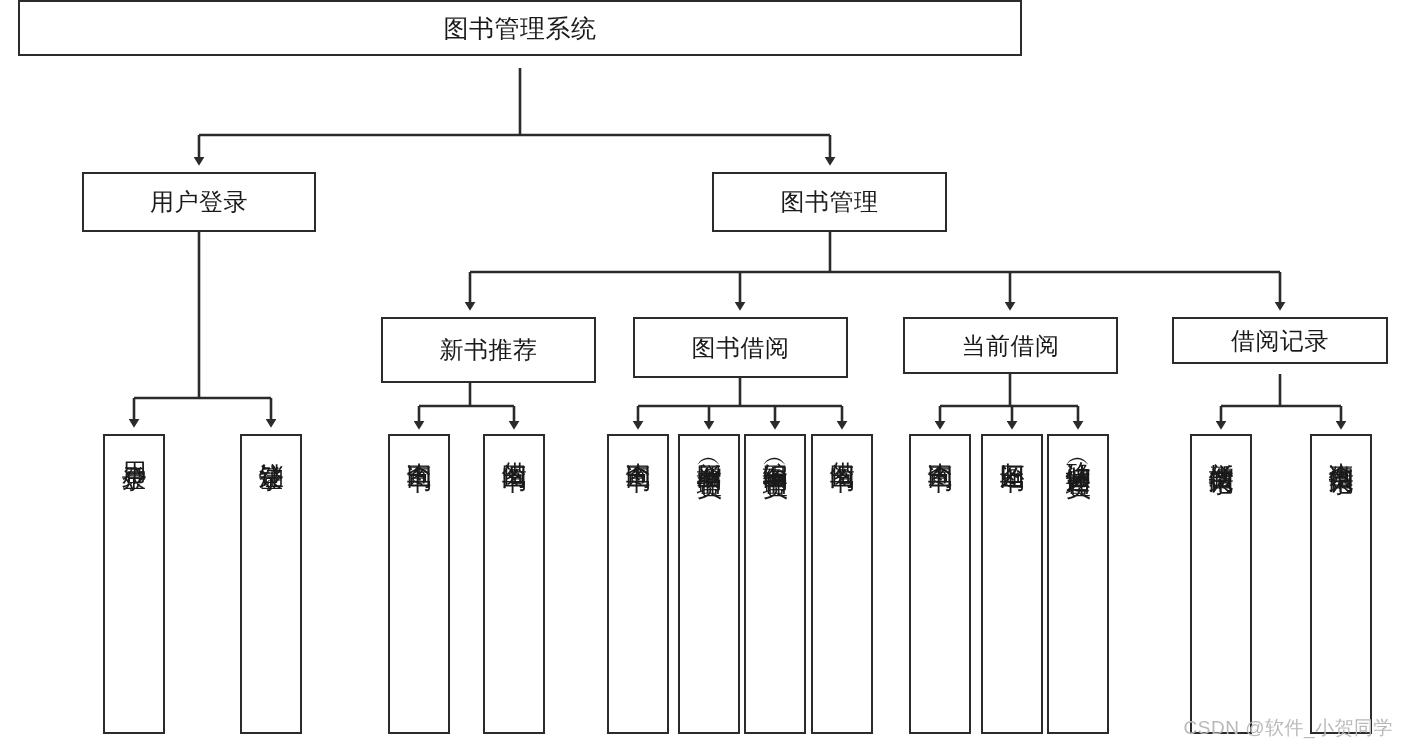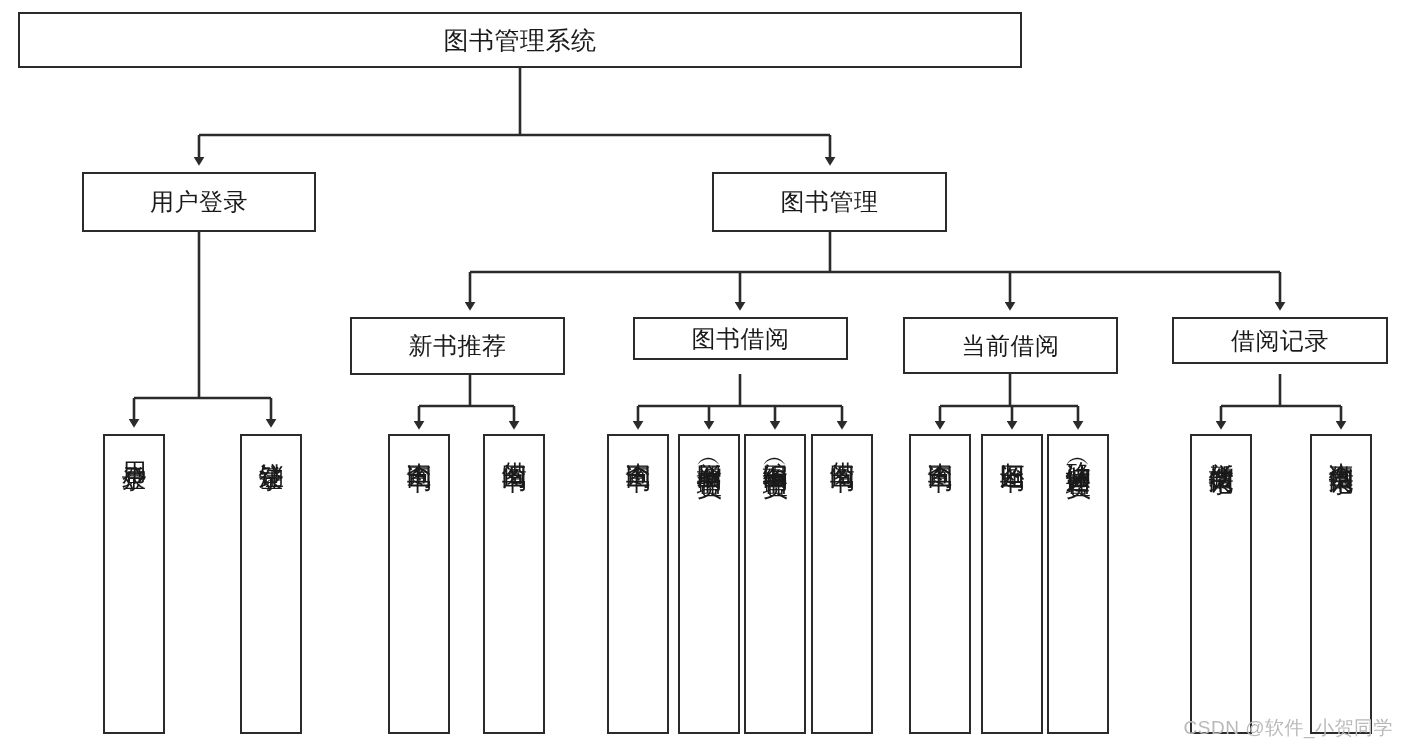--- a/index.html
+++ b/index.html
@@ -69,35 +69,35 @@
       <path d="M1012,406 L1012,422" marker-end="url(#ah)"></path>
       <path d="M1078,406 L1078,422" marker-end="url(#ah)"></path>
 
       <path d="M1280,374 L1280,406"></path>
       <path d="M1221,406 L1341,406"></path>
       <path d="M1221,406 L1221,422" marker-end="url(#ah)"></path>
       <path d="M1341,406 L1341,422" marker-end="url(#ah)"></path>
     </g>
   </svg>
 
-  <div class="node h root" style="left:18px;top:12px;width:1004px;height:56px;">
+  <div class="node h root" style="left:18px;top:0;width:1004px;height:56px;">
     <span class="lbl">图书管理系统</span>
   </div>
 
   <div class="node h" style="left:82px;top:172px;width:234px;height:60px;">
     <span class="lbl">用户登录</span>
   </div>
   <div class="node h" style="left:712px;top:172px;width:235px;height:60px;">
     <span class="lbl">图书管理</span>
   </div>
 
-  <div class="node h" style="left:350px;top:317px;width:215px;height:58px;">
+  <div class="node h" style="left:381px;top:317px;width:215px;height:66px;">
     <span class="lbl">新书推荐</span>
   </div>
-  <div class="node h" style="left:633px;top:317px;width:215px;height:43px;">
+  <div class="node h" style="left:633px;top:317px;width:215px;height:61px;">
     <span class="lbl">图书借阅</span>
   </div>
   <div class="node h" style="left:903px;top:317px;width:215px;height:57px;text-align:center;">
     <span class="lbl">当前借阅</span>
   </div>
   <div class="node h" style="left:1172px;top:317px;width:216px;height:47px;">
     <span class="lbl">借阅记录</span>
   </div>
 
   <div class="node v" style="left:103px;top:434px;width:62px;height:300px;">

